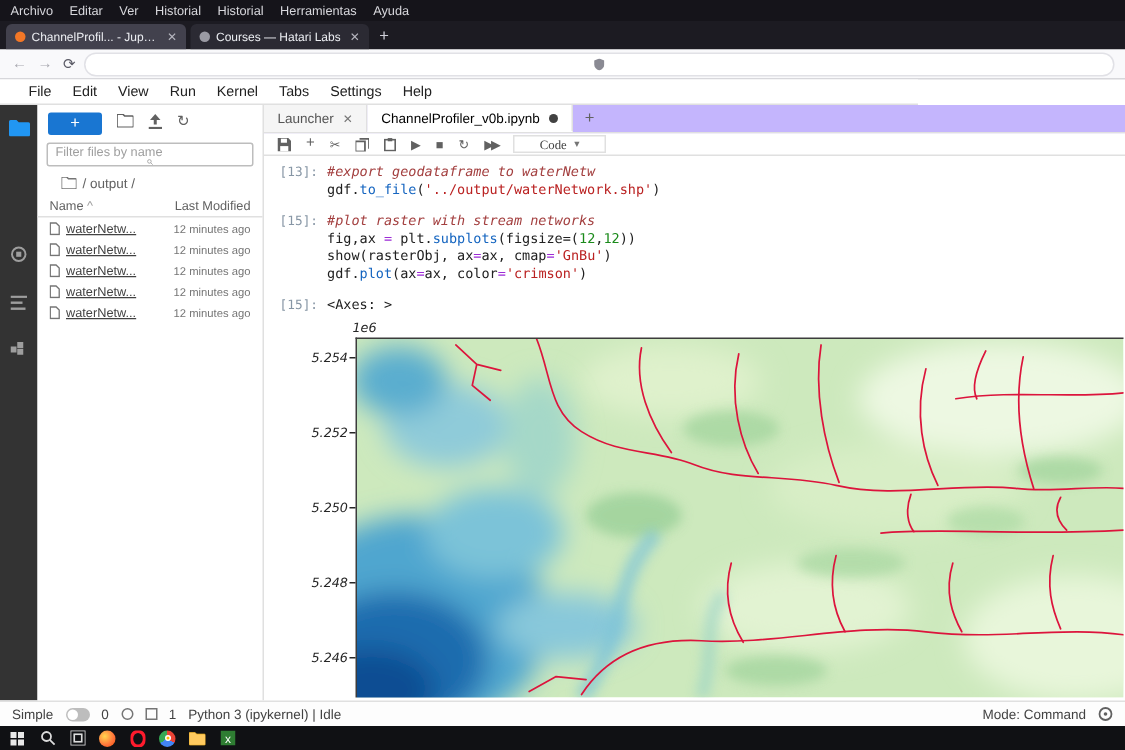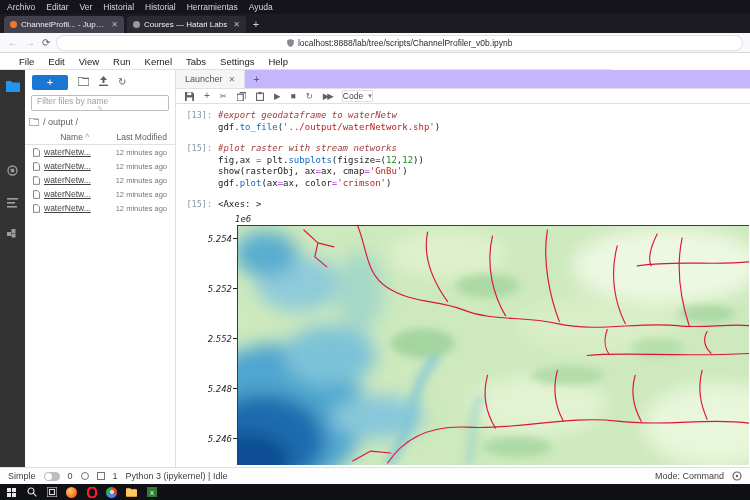--- a/index.html
+++ b/index.html
@@ -33,39 +33,39 @@
   .act-ico { margin-bottom:14px; }
 
   
   .filebrowser { position:absolute; left:25px; top:70px; width:151px; height:397px; background:#fff; border-right:1px solid #e0e0e0; }
   .fb-toolbar { height:24px; display:flex; align-items:center; gap:10px; padding:0 7px; }
   .new-btn { width:36px; height:15px; background:#1976d2; border-radius:2px; color:#fff; font-size:11px; line-height:14px; text-align:center; }
   .fb-tool { color:#616161; font-size:10px; line-height:10px; }
   .fb-filter { margin:1px 6px 3px 6px; height:16px; border:1px solid #bdbdbd; border-radius:2px; display:flex; align-items:center; padding:0 5px;flex-direction:column; }
   .fb-filter input { border:none; outline:none; flex:1; font-size:8.5px; color:#424242; font-family:"Liberation Sans",sans-serif; width:100%; background:transparent; }
   .fb-filter input::placeholder { color:#9e9e9e; }
-  .fb-breadcrumb { height:16px; display:flex; align-items:center; gap:4px; padding:0 4px; font-size:9px; color:#616161; }
-  .fb-header { height:15px; display:flex; align-items:center; padding:0 8px; font-size:8.5px; color:#616161; border-bottom:1px solid #e0e0e0;text-align:center; }
+  .fb-breadcrumb { height:16px; display:flex; align-items:center; gap:4px; padding:0 16px; font-size:9px; color:#616161; }
+  .fb-header { height:15px; display:flex; align-items:center; padding:0 8px; font-size:8.5px; color:#616161; border-bottom:1px solid #e0e0e0; }
   .fb-header .hn { flex:1; }
   .fb-row { height:14px; display:flex; align-items:center; gap:4px; padding:0 8px; }
   .fb-row .fname { flex:1; font-size:8.5px; color:#424242; white-space:nowrap; overflow:hidden; text-overflow:ellipsis;text-decoration:underline; }
   .fb-row .ftime { font-size:7.5px; color:#757575; white-space:nowrap; }
 
   
   .main { position:absolute; left:176px; top:70px; width:574px; height:397px; background:#fff; }
   .doc-tabbar { position:absolute; left:0; top:0; width:100%; height:19px; background:#c4b5fd; border-bottom:1px solid #e0e0e0; display:flex; align-items:stretch; }
   .dtab { display:flex; align-items:center; gap:6px; padding:0 9px; font-size:9px; border-right:1px solid #e0e0e0; }
   .dtab.inactive { background:#f5f5f5; color:#555; }
   .dtab.active { background:#fff; color:#000; border-bottom:1px solid #fff; }
   .dtab .dot { width:6px; height:6px; border-radius:50%; background:#424242; }
   .dtab .x { color:#757575; font-size:8px; }
   .addtab { display:flex; align-items:center; padding:0 8px; color:#616161; font-size:11px; }
   .nb-toolbar { position:absolute; left:0; top:19px; width:100%; height:15px; background:#fff; border-bottom:1px solid #e0e0e0; display:flex; align-items:center; gap:10px; padding:0 9px; }
   .tb-ico { color:#616161; font-size:8.5px; line-height:8px; display:flex; align-items:center; }
-  .code-dd { border:1px solid #e0e0e0; height:12px; display:flex; align-items:center; gap:5px; padding:0 0; font-size:8.5px; color:#424242; }
+  .code-dd { border:1px solid #e0e0e0; height:12px; display:flex; align-items:center; gap:5px; padding:0 17px; font-size:8.5px; color:#424242;font-family:Liberation Serif, serif; }
   .cells { position:absolute; left:0; top:34px; width:100%; height:363px; overflow:hidden; padding-top:6px; background:#fff; }
   .cell { display:flex; margin-bottom:10px; }
   .prompt { width:42px; flex:none; text-align:right; padding-right:6px; font-family:"DejaVu Sans Mono",monospace; font-size:8.5px; color:#8796a5; line-height:11.5px; }
   .cellbody { flex:1; min-width:0; }
   pre.code { font-family:"DejaVu Sans Mono",monospace; font-size:9px; line-height:11.5px; color:#212121; white-space:pre; }
   .outtext { font-family:"DejaVu Sans Mono",monospace; font-size:9px; line-height:11.5px; color:#212121; }
   .tok-com { color:#a33f3f; font-style:italic; }
   .tok-str { color:#ba2121; }
   .tok-prop { color:#1565c0; }
   .tok-num { color:#1a8a1a;text-align:right; }
@@ -125,21 +125,20 @@
   </div>
 
   <div class="ff-navbar">
     <span class="nav-ico dim">←</span>
     <span class="nav-ico dim">→</span>
     <span class="nav-ico">⟳</span>
     <div class="url-pill">
       <svg width="7" height="8" viewBox="0 0 10 12">
           <path d="M5 0 L10 2 L10 6 Q10 10 5 12 Q0 10 0 6 L0 2 Z" fill="#8a8a93"></path>
         </svg>
-      <span class="url-text">localhost:8888/lab/tree/scripts/ChannelProfiler_v0b.ipynb</span>
     </div>
   </div>
 
   <div class="jl-menubar">
     <span>File</span>
     <span>Edit</span>
     <span>View</span>
     <span>Run</span>
     <span>Kernel</span>
     <span>Tabs</span>
@@ -250,20 +249,24 @@
         </div>
       </div>
   </div>
 
   <div class="main">
     <div class="doc-tabbar">
       <div class="dtab inactive">
         <span>Launcher</span>
         <span class="x">✕</span>
       </div>
+      <div class="dtab active">
+        <span>ChannelProfiler_v0b.ipynb</span>
+        <span class="dot"></span>
+      </div>
       <div class="addtab">+</div>
     </div>
 
     <div class="nb-toolbar">
       <span class="tb-ico">
         <svg width="9" height="9" viewBox="0 0 10 10">
             <path d="M0 0 L8 0 L10 2 L10 10 L0 10 Z" fill="#616161"></path>
             <rect x="2" y="6" width="6" height="4" fill="#fff"></rect>
             <rect x="2.5" y="0.5" width="4.5" height="3" fill="#fff"></rect>
           </svg>
@@ -312,21 +315,21 @@
         <div class="cell">
           <div class="prompt">[15]:</div>
           <div class="cellbody">
             <div class="outtext">&lt;Axes: &gt;</div>
           </div>
         </div>
   <div class="plot-wrap">
     <div class="offset-label">1e6</div>
     <div class="ytick" style="top:9px">5.254</div>
     <div class="ytick" style="top:59px">5.252</div>
-    <div class="ytick" style="top:109px">2.552</div>
+    <div class="ytick" style="top:109px">5.250</div>
     <div class="ytick" style="top:159px">5.248</div>
     <div class="ytick" style="top:209px">5.246</div>
     <div class="tickmark" style="top:13px"></div>
     <div class="tickmark" style="top:63px"></div>
     <div class="tickmark" style="top:113px"></div>
     <div class="tickmark" style="top:163px"></div>
     <div class="tickmark" style="top:213px"></div>
     <svg class="mapbox" width="512" height="240" viewBox="0 0 512 240" preserveAspectRatio="none">
       <defs>
         <filter id="b1" x="-60%" y="-60%" width="220%" height="220%">

